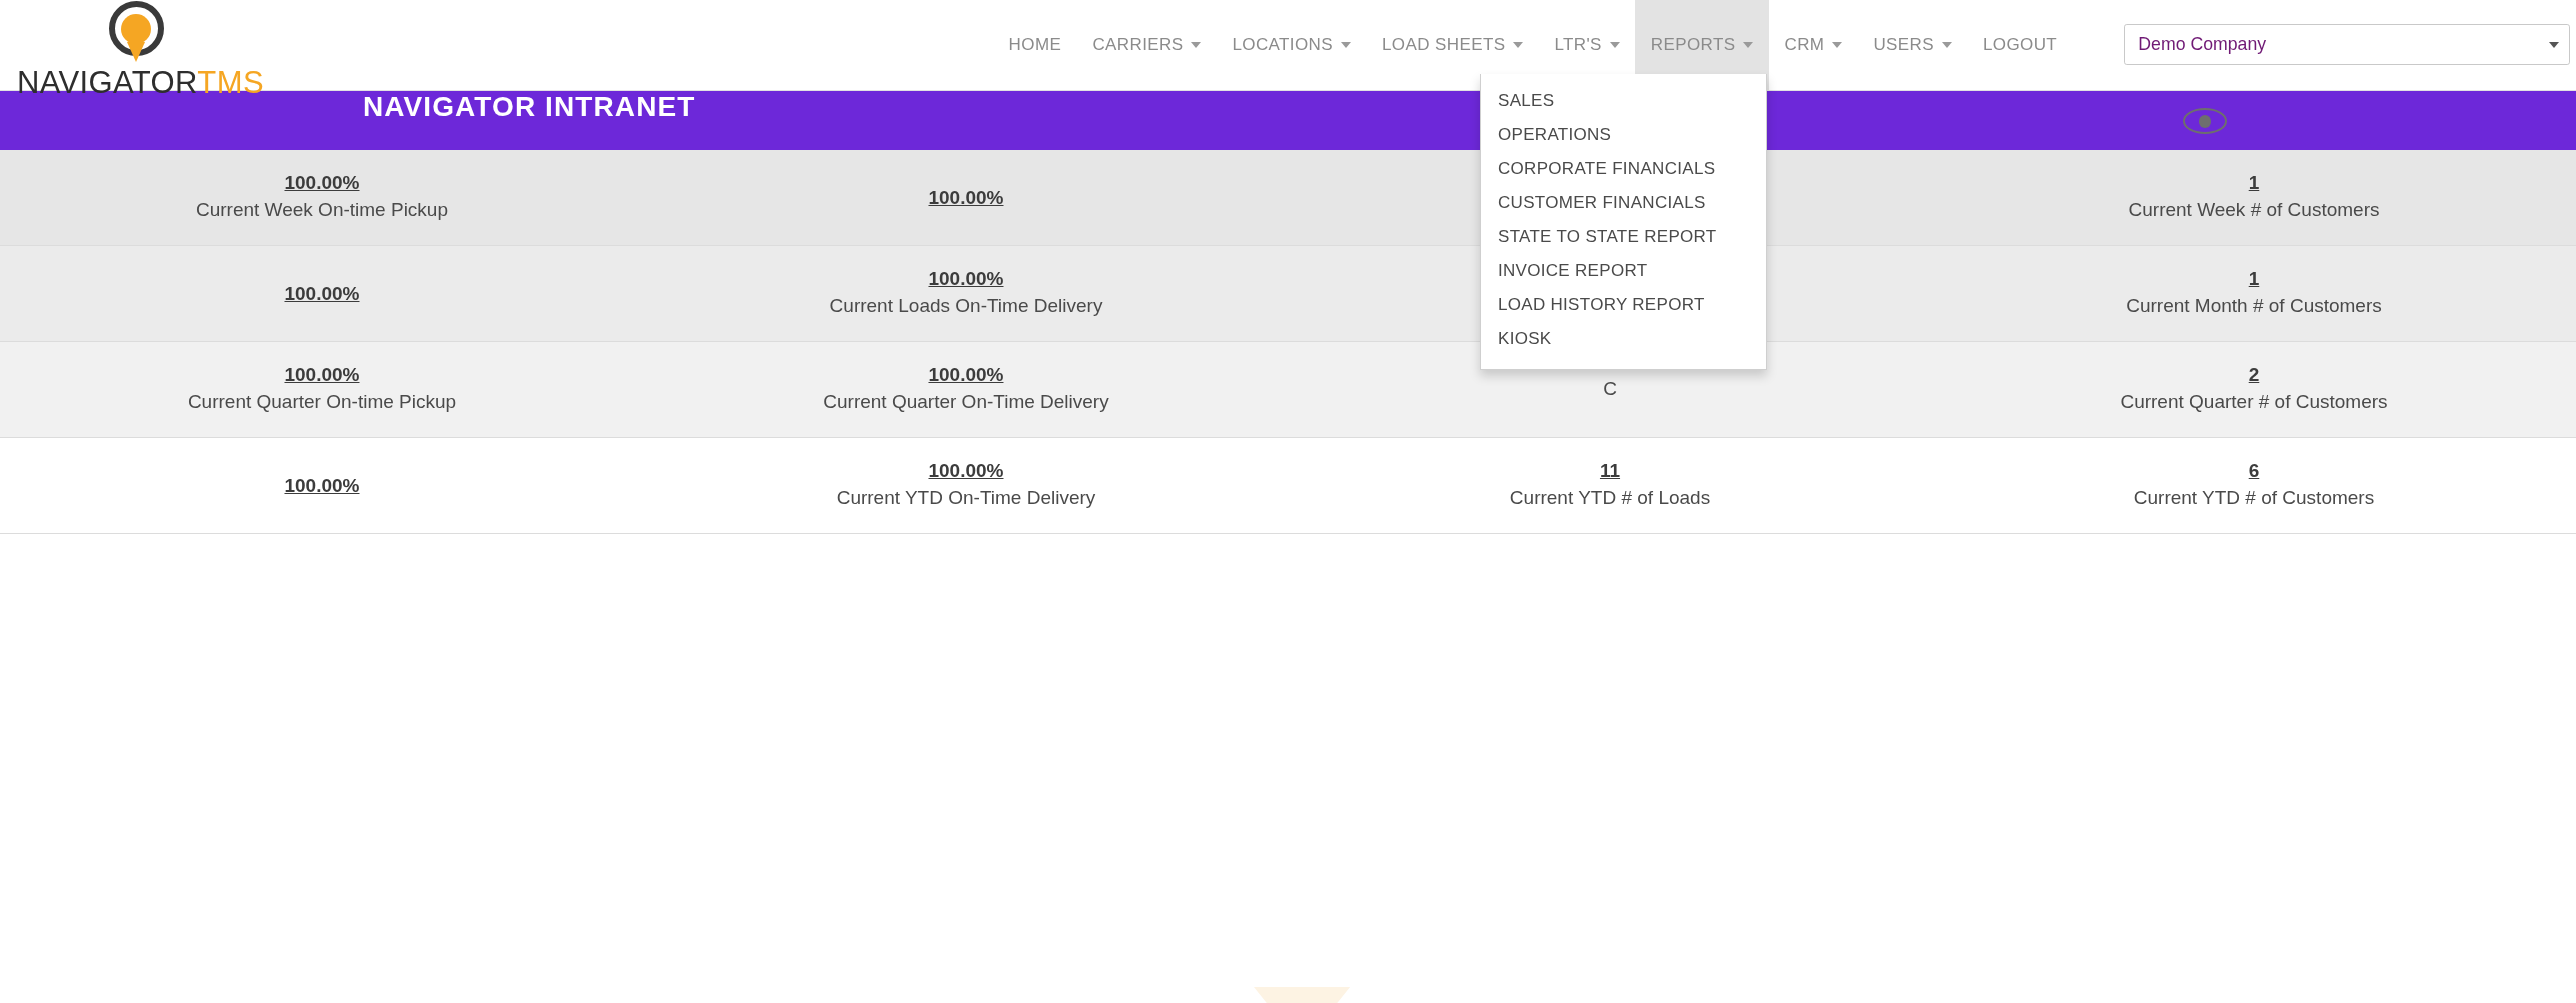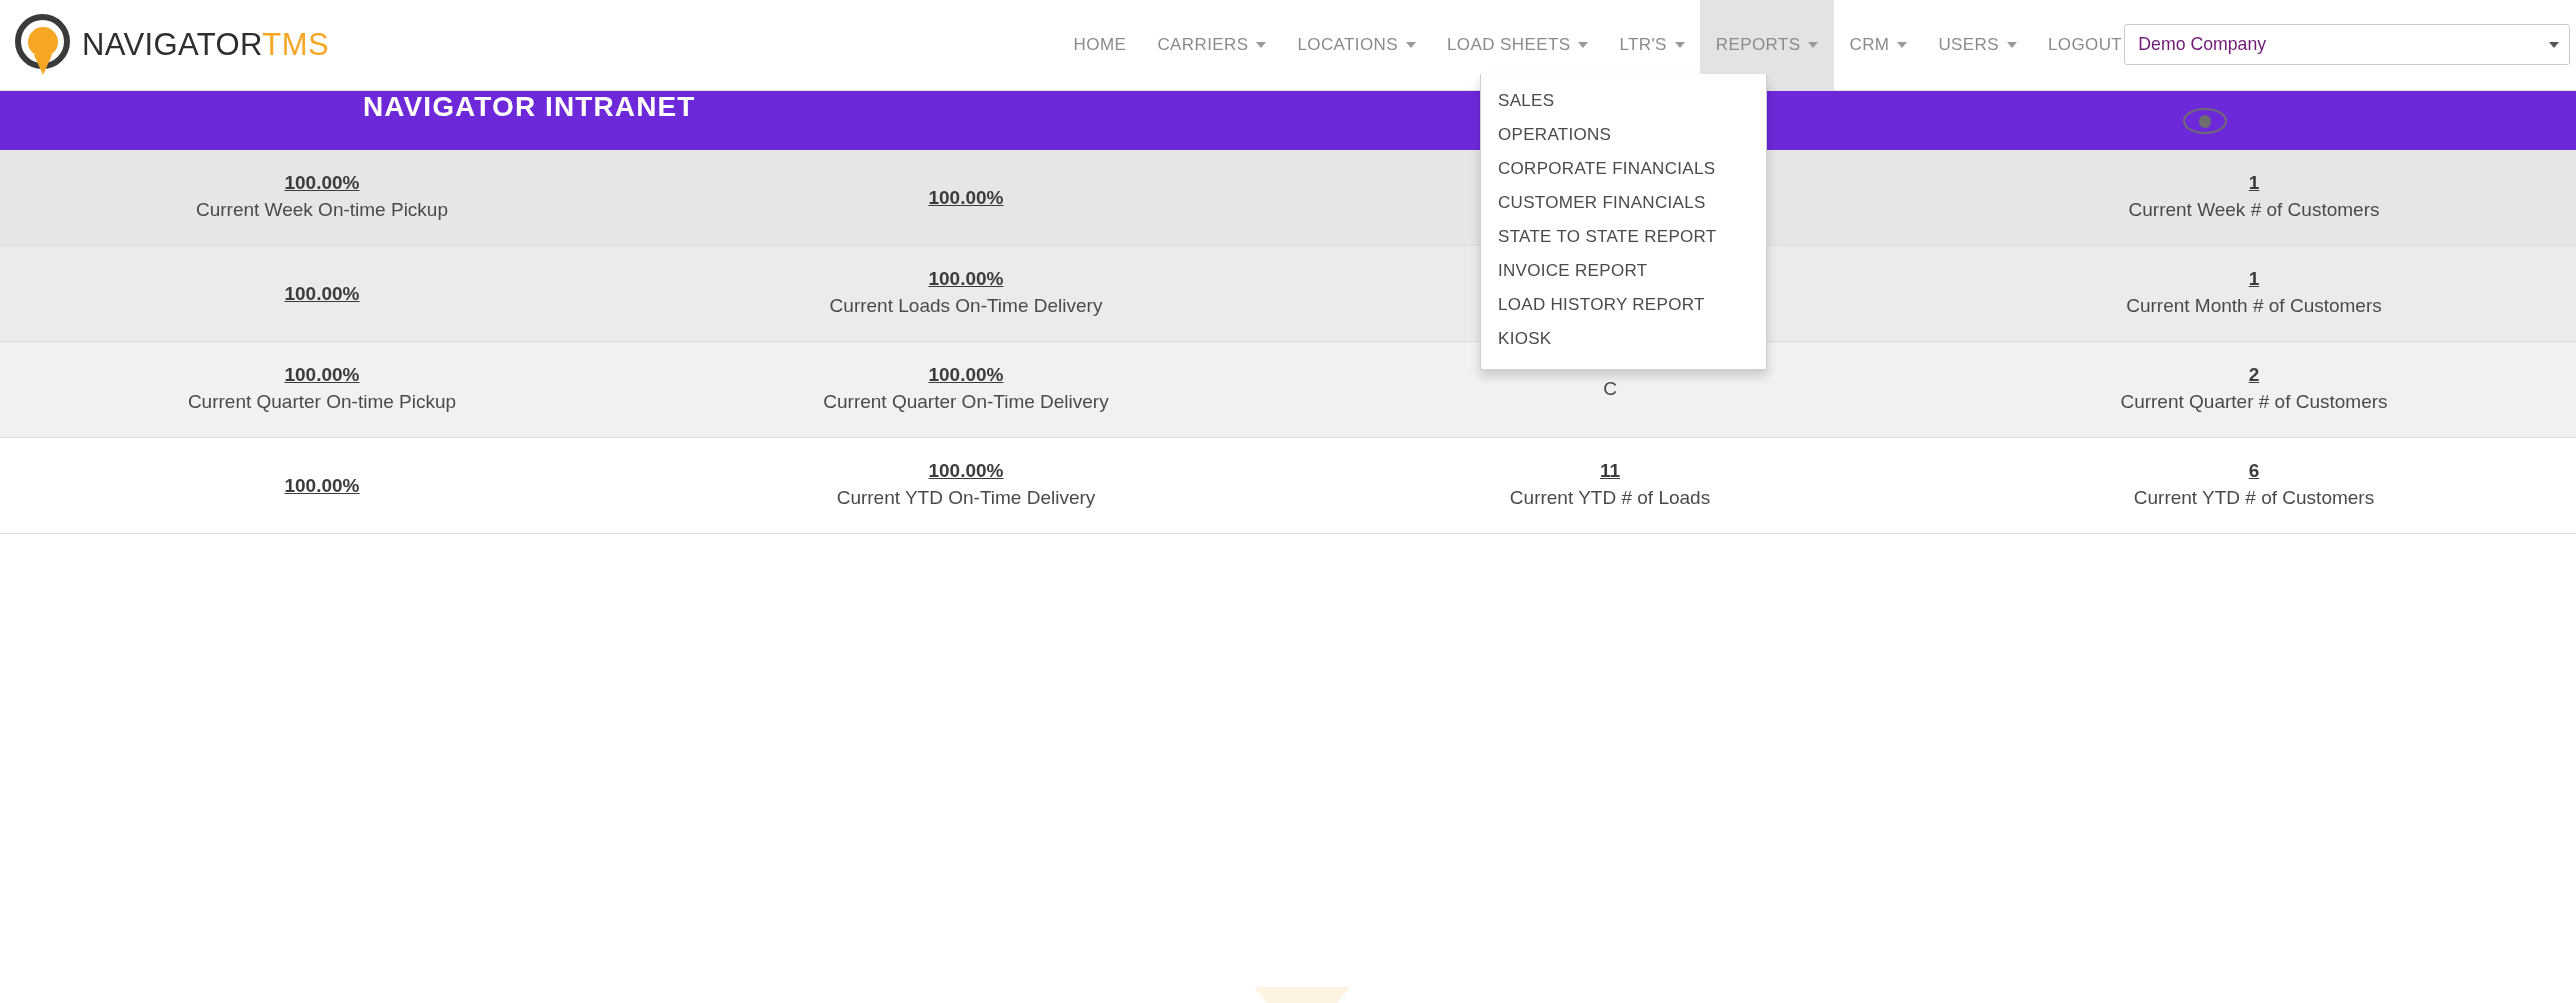--- a/index.html
+++ b/index.html
@@ -72,20 +72,21 @@
     background: #ffffff;
     display: flex;
     align-items: center;
     border-bottom: 0.7px solid #e2e2e2;
   }
   .brand {
     display: flex;
     align-items: center;
     margin-left: 12.7px;
     height: 100%;
+    flex-direction: column;
   }
   .logo-mark {
     position: relative;
     width: 65px; height: 65px;
     flex: 0 0 65px;
   }
   .logo-mark .ring {
     position: absolute;
     left: 2.8px; top: 1.4px;
     width: 55px; height: 55px;

